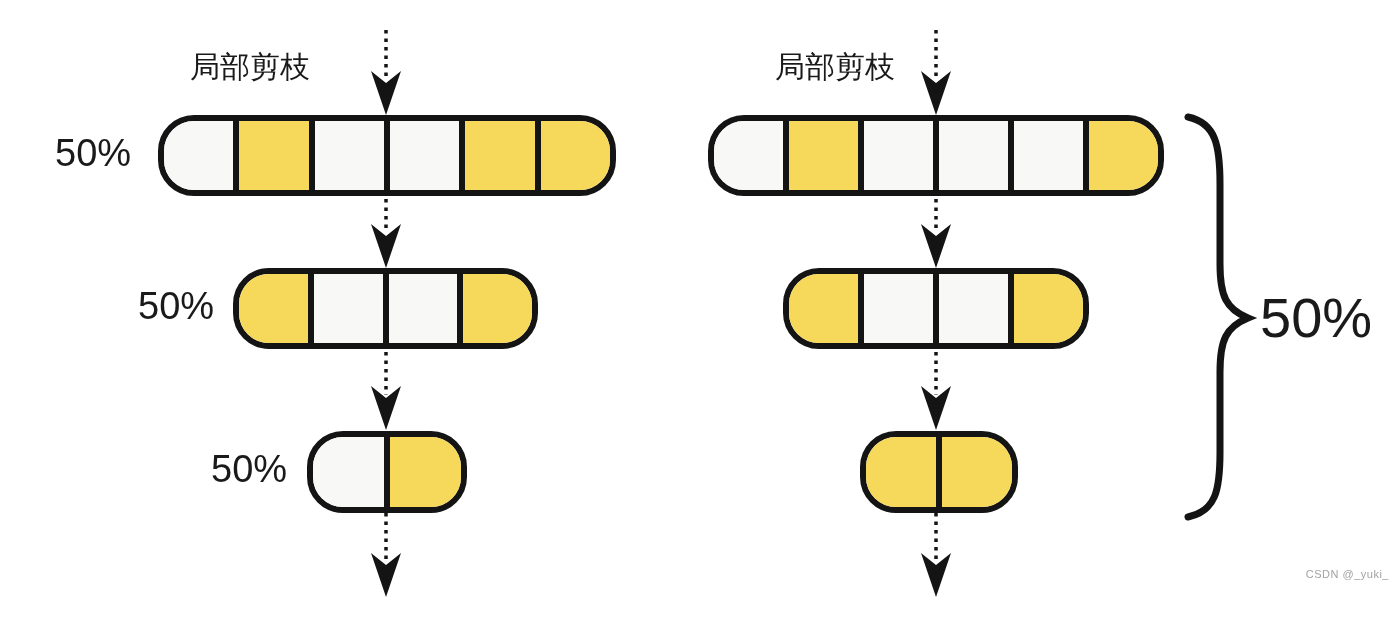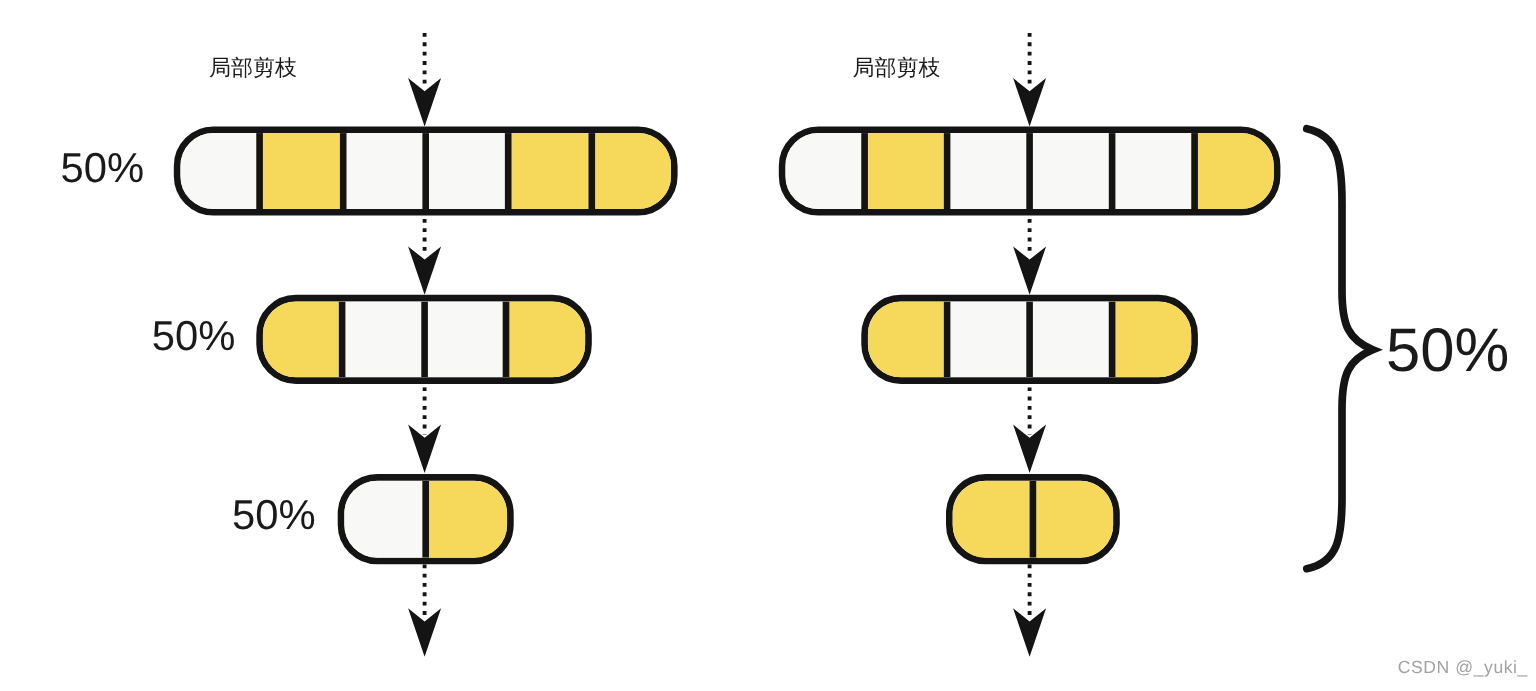--- a/index.html
+++ b/index.html
@@ -15,21 +15,21 @@
   }
   .canvas {
     position: relative;
     width: 1396px;
     height: 628px;
     background: #ffffff;
     overflow: hidden;
   }
   .col-title {
     position: absolute;
-    font-size: 20px;
+    font-size: 30px;
     color: var(--text);
     line-height: 1;
     white-space: nowrap;
   }
   .bar {
     position: absolute;
     display: flex;
     box-sizing: border-box;
     border: 6px solid var(--stroke);
     border-radius: 36px;
@@ -50,22 +50,22 @@
     font-size: 56px;
     color: var(--text);
     line-height: 1;
     white-space: nowrap;
   }
   .arrow { position: absolute; color: var(--stroke); }
   .brace { position: absolute; color: var(--stroke); }
   .watermark {
     position: absolute;
     right: 7px;
-    top: 599px;
-    font-size: 16px;
+    top: 568px;
+    font-size: 11px;
     color: #a2a2a2;
     letter-spacing: 0.5px;
   }
 </style>
 </head>
 <body>
 
 <div class="canvas">
 
   <div class="col-title" style="left:190px; top:52px;">局部剪枝</div>

